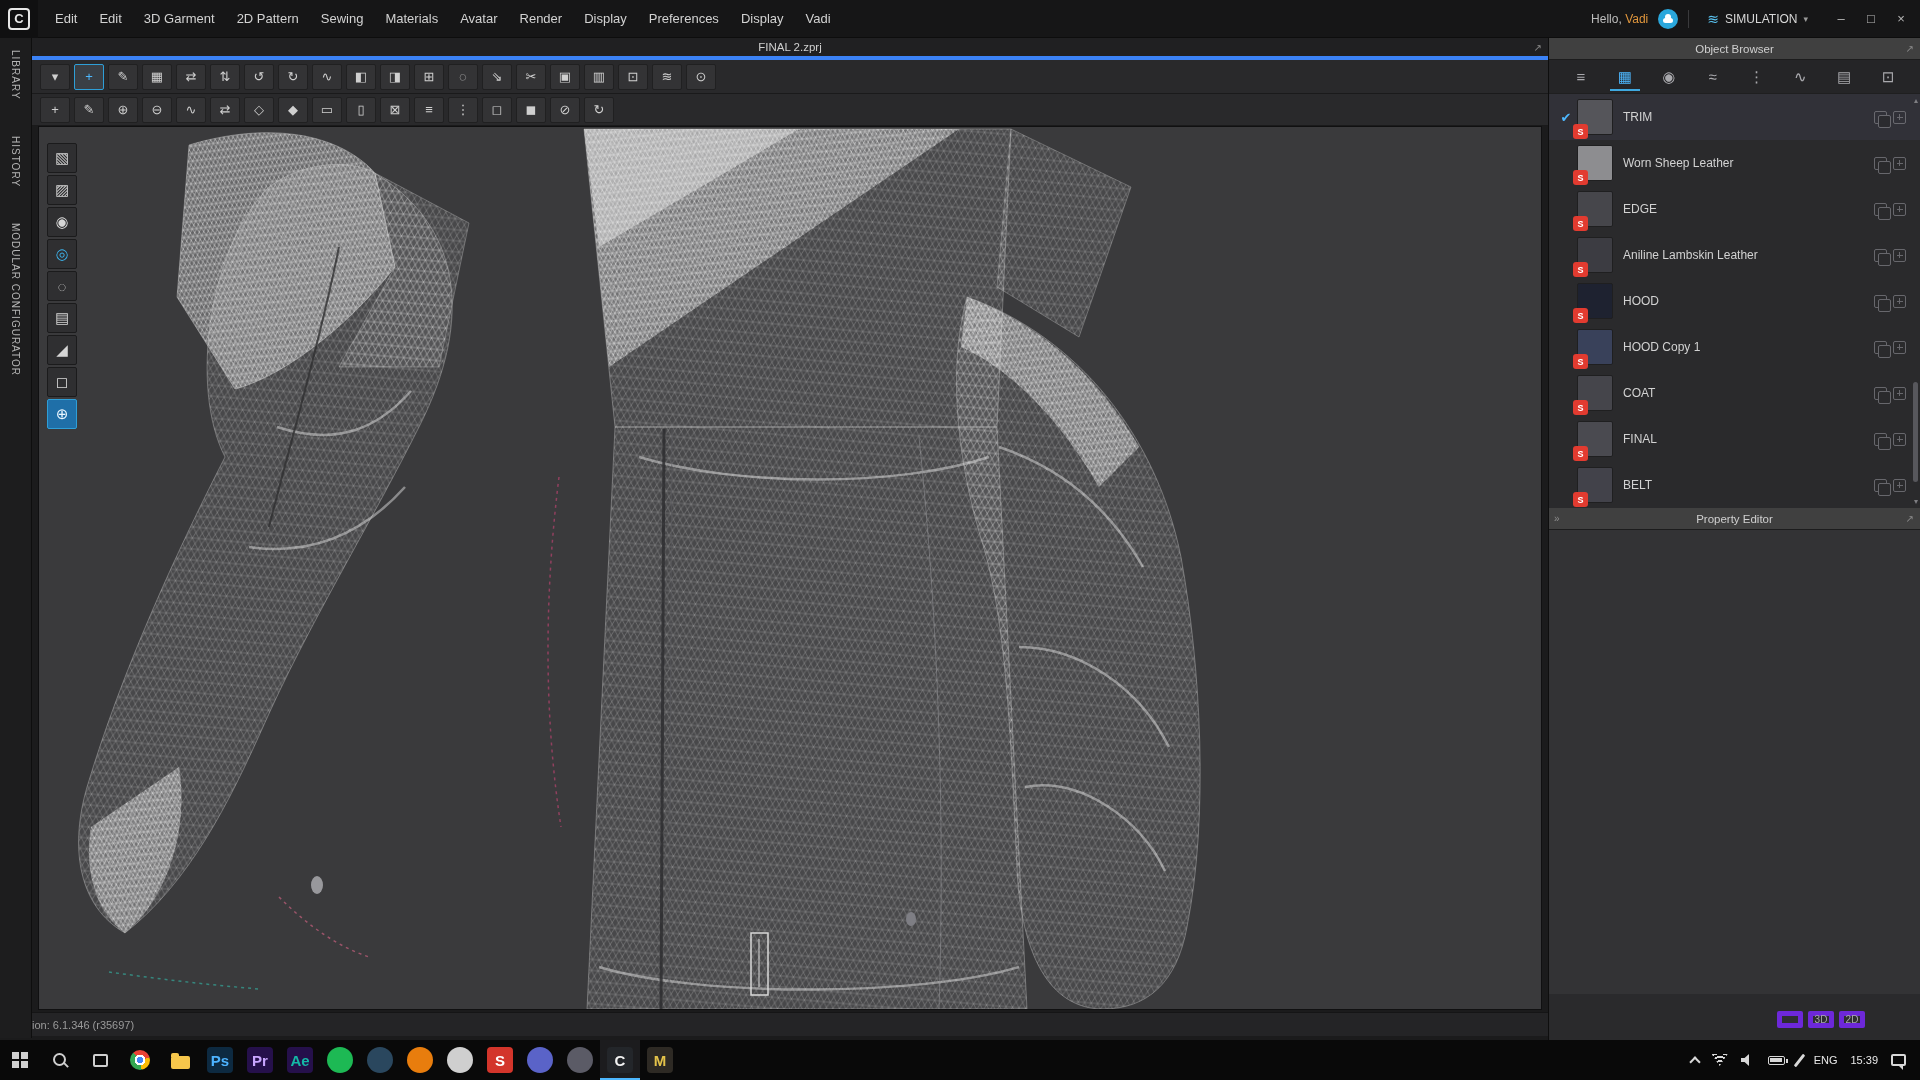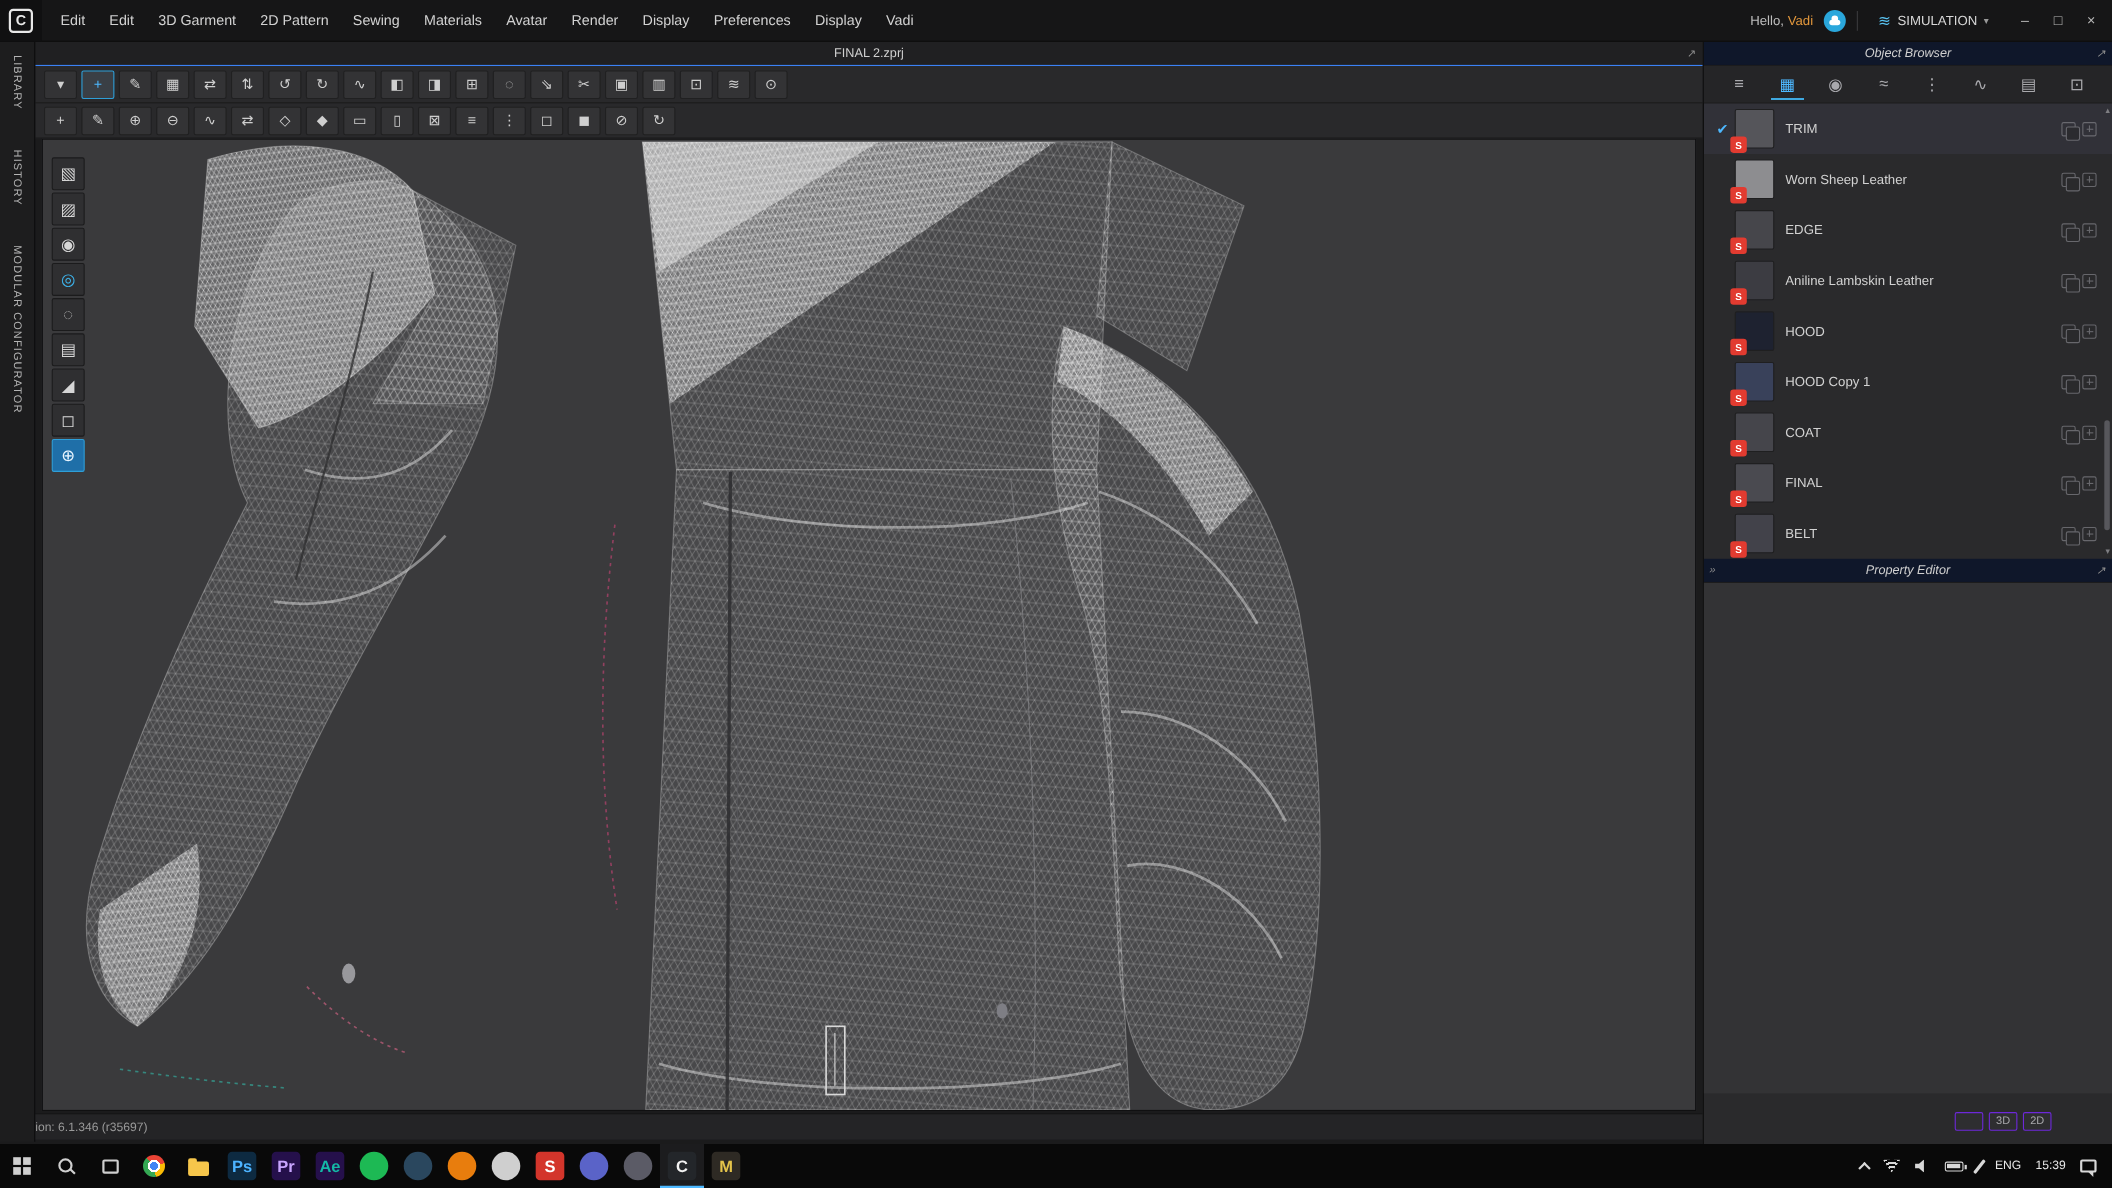--- a/index.html
+++ b/index.html
@@ -29,21 +29,21 @@
   .winbtn{width:30px;height:30px;display:flex;align-items:center;justify-content:center;
           color:#b8b8b8;font-size:13px;}
   
   #side-strip{position:absolute;left:0;top:38px;width:32px;height:1000px;background:#1d1d1e;
               border-right:1px solid #0e0e0e;display:flex;flex-direction:column;align-items:center;
               padding-top:12px;gap:36px;z-index:4;}
   .side-tab{writing-mode:vertical-rl;font-size:10px;letter-spacing:1px;color:#b4b4b4;cursor:default;}
   
   #titlebar{position:absolute;left:32px;top:38px;width:1516px;height:22px;background:#202022;
             display:flex;align-items:center;justify-content:center;font-size:11.5px;color:#cfcfcf;
-            border-bottom:1px solid #3b82f6;}
+            border-bottom:4px solid #3b82f6;}
   #titlebar .corner{position:absolute;right:6px;font-size:10px;color:#8d8d8d;}
   
   .toolbar{position:absolute;left:32px;width:1516px;background:#29292b;display:flex;align-items:center;
            gap:4px;padding:0 8px;border-bottom:1px solid #1a1a1b;}
   #toolbar1{top:60px;height:34px;}
   #toolbar2{top:94px;height:32px;}
   .tool-btn{width:30px;height:26px;background:#333335;border:1px solid #202021;border-radius:2px;
             display:flex;align-items:center;justify-content:center;padding:0;cursor:default;}
   .tool-btn .tg{font-size:13px;color:#cfcfcf;line-height:1;}
   .tool-btn.active{background:#3a3f45;border-color:#2e9fd8;}
@@ -59,21 +59,21 @@
   .vtool.active{background:#1f6fa8;border-color:#2e9fd8;}
   .vtool.active .tg{color:#eaf6ff;}
   
   #statusbar{position:absolute;left:0;top:1012px;width:1548px;height:24px;background:#242426;
              display:flex;align-items:center;padding-left:10px;font-size:11px;color:#9a9a9a;
              border-top:1px solid #151516;}
   
   #rightpanel{position:absolute;left:1548px;top:38px;width:372px;height:1002px;background:#2a2a2c;
               border-left:1px solid #0e0e0e;}
   .panel-head{height:22px;display:flex;align-items:center;justify-content:center;position:relative;
-              background:#0f172a;font-size:11.5px;color:#cfcfcf;border-bottom:1px solid #1c1c1d;font-style:italic;}
+              background:#404040;font-size:11.5px;color:#cfcfcf;border-bottom:1px solid #1c1c1d;}
   .panel-head .corner{position:absolute;right:6px;font-size:10px;color:#8d8d8d;}
   .panel-head .collapse{position:absolute;left:5px;font-size:10px;color:#8d8d8d;}
   #panel-tabs{height:34px;display:flex;align-items:center;justify-content:space-around;
               background:#252527;border-bottom:1px solid #1f1f20;padding:0 10px;}
   .ptab{width:30px;height:28px;display:flex;align-items:center;justify-content:center;background:none;
         border:none;padding:0;cursor:default;}
   .ptab .tg{font-size:15px;color:#a9a9ad;}
   .ptab.active{box-shadow:inset 0 -2px 0 #3fa9e0;}
   .ptab.active .tg{color:#4db8ff;}
   #actions-row{height:30px;display:flex;align-items:center;justify-content:flex-end;gap:6px;padding:0 10px;}
@@ -94,21 +94,21 @@
         position:relative;opacity:.75;}
   .mini-doc::after{content:"";position:absolute;left:3px;top:3px;width:11px;height:11px;
                    border:1px solid #7c7c82;border-radius:2px;background:#2a2a2c;}
   .mini-plus::before{content:"";position:absolute;left:2.5px;top:5px;width:6px;height:1.5px;background:#7c7c82;}
   .mini-plus::after{content:"";position:absolute;left:4.8px;top:2.8px;width:1.5px;height:6px;background:#7c7c82;}
   .vscroll-up{position:absolute;right:2px;top:2px;font-size:8px;color:#7e7e82;}
   .vscroll-dn{position:absolute;right:2px;bottom:2px;font-size:8px;color:#7e7e82;}
   .vthumb{position:absolute;right:2px;top:288px;width:5px;height:100px;background:#57575c;border-radius:3px;}
   #pe-body{height:464px;background:#333335;}
   #view-toggles{position:absolute;right:55px;bottom:12px;display:flex;gap:5px;}
-  .vt-box{width:26px;height:17px;background:#2e2e30;border:1px solid #6d28d9;border-radius:2px;
+  .vt-box{width:26px;height:17px;background:#2e2e30;border:5px solid #6d28d9;border-radius:2px;
           color:#a8a8ac;font-size:10px;display:flex;align-items:center;justify-content:center;cursor:default;}
   
   #taskbar{position:absolute;left:0;top:1040px;right:0;height:40px;background:#090909;display:flex;
            align-items:center;z-index:9;}
   .slot{width:40px;height:40px;display:flex;align-items:center;justify-content:center;flex:none;cursor:default;}
   .slot.active{box-shadow:inset 0 -2px 0 #4db8ff;background:#1c1c1e;}
   .app{width:26px;height:26px;border-radius:4px;display:flex;align-items:center;justify-content:center;
        font-size:15px;font-weight:bold;}
   .app.round{border-radius:50%;}
   .i-start{position:relative;width:17px;height:17px;}

